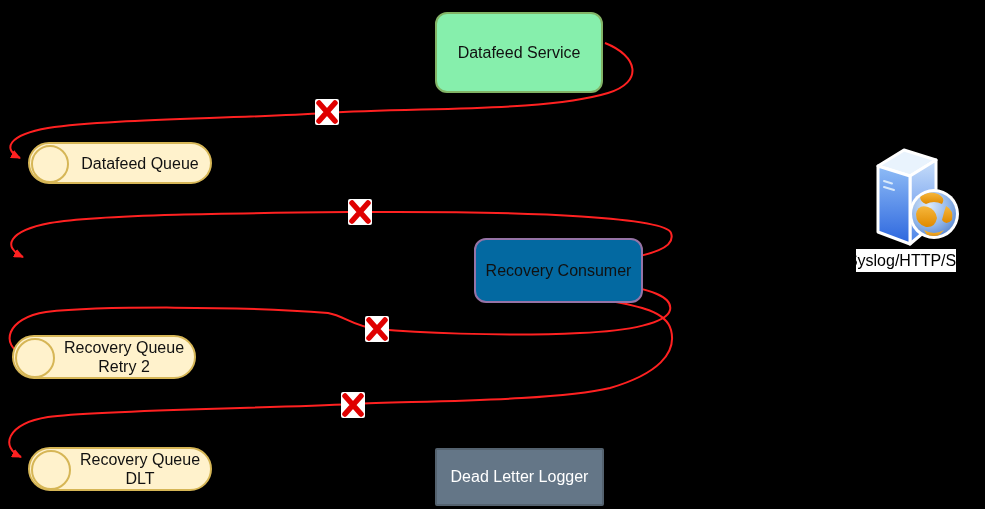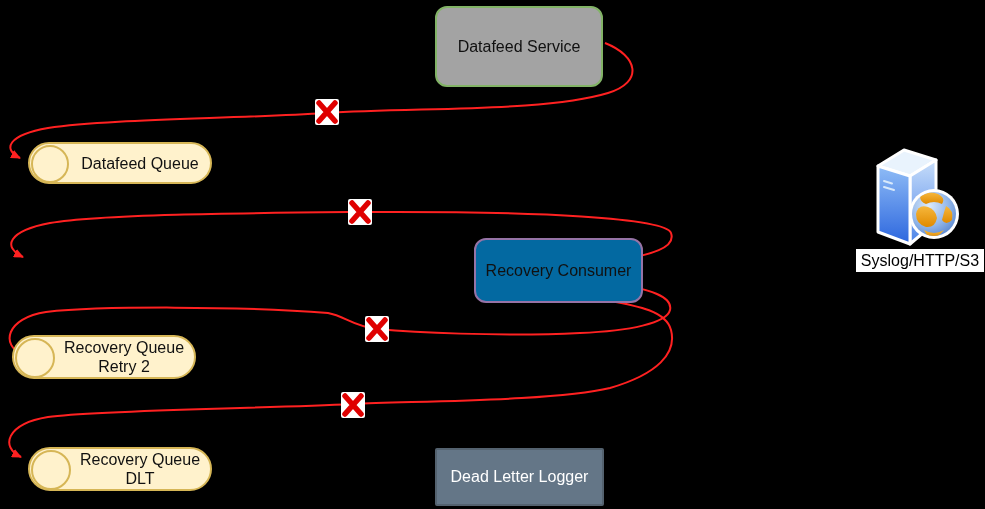--- a/index.html
+++ b/index.html
@@ -26,28 +26,28 @@
   .q-recovery{ left:28px; top:142px; height:42px; }
   .q-retry1  { left:28px; top:237px; height:44px; }
   .q-retry2  { left:12px; top:335px; height:44px; }
   .q-dlt     { left:28px; top:438px; height:44px;margin-top:9px; }
 
   
   .box {
     position:absolute; display:flex; align-items:center; justify-content:center;
     text-align:center; font-size:16px; color:#111; border-radius:12px;
   }
-  .box-datafeed { left:435px; top:6px;   width:168px; height:81px; background:#a3a3a3; border:2px solid #82B366; }
+  .box-datafeed { left:435px; top:12px;   width:168px; height:81px; background:#86efac; border:2px solid #82B366; }
   .box-consumer { left:434px; top:238px; width:169px; height:65px; background:#0369a1; border:2px solid #9673A6;margin-left:40px; }
   .box-logger   { left:435px; top:448px; width:169px; height:58px; background:#647687; border:2px solid #54626F; color:#fff; border-radius:2px; }
 
   
   .server-icon { position:absolute; left:874px; top:144px; width:92px; height:102px; }
   .server-label {
-    position:absolute; left:856px; top:249px; width:128px; height:23px;
+    position:absolute; left:856px; top:249px; width:100px; height:23px;
     background:#fff; color:#000; font-size:16px;
     display:flex; align-items:center; justify-content:center; white-space:nowrap;
   }
   .lbl { pointer-events:none; }
 </style>
 </head>
 <body>
 
 <div class="stage">
 

